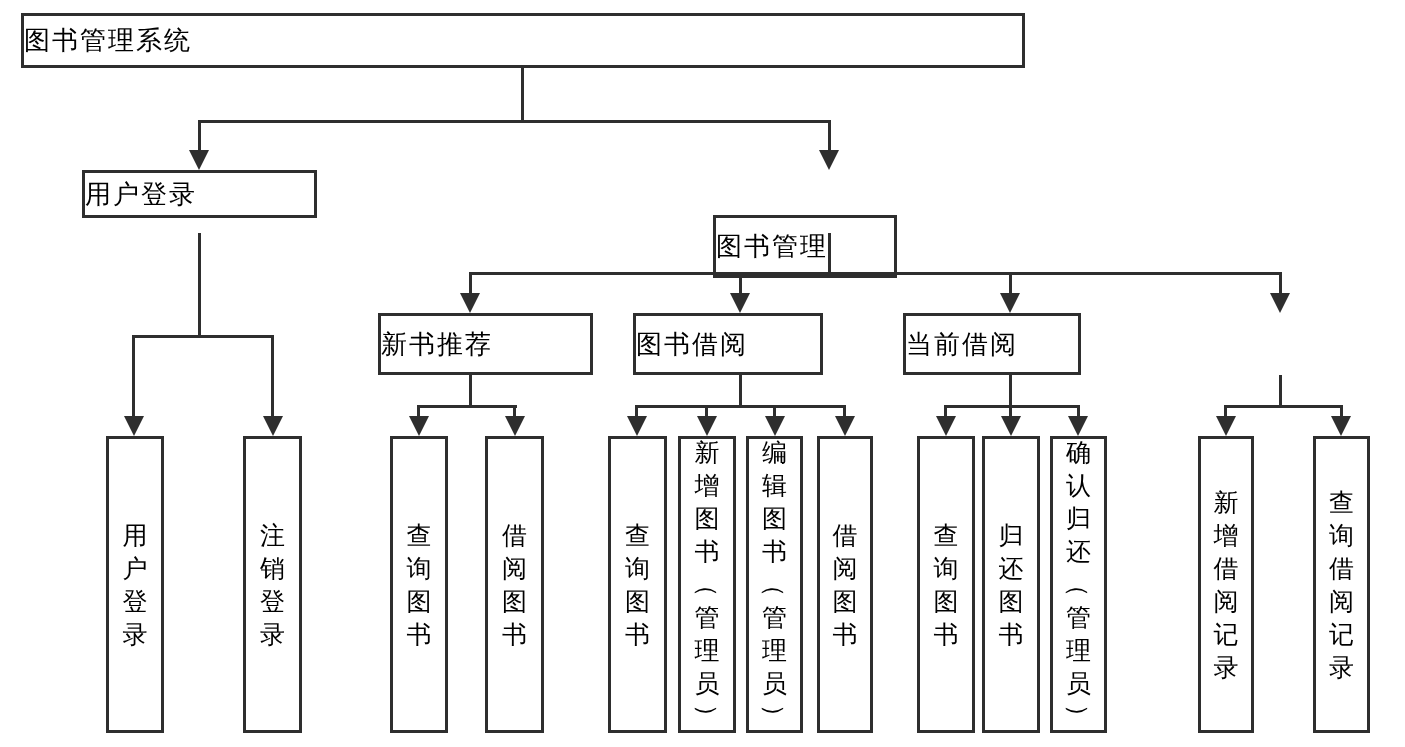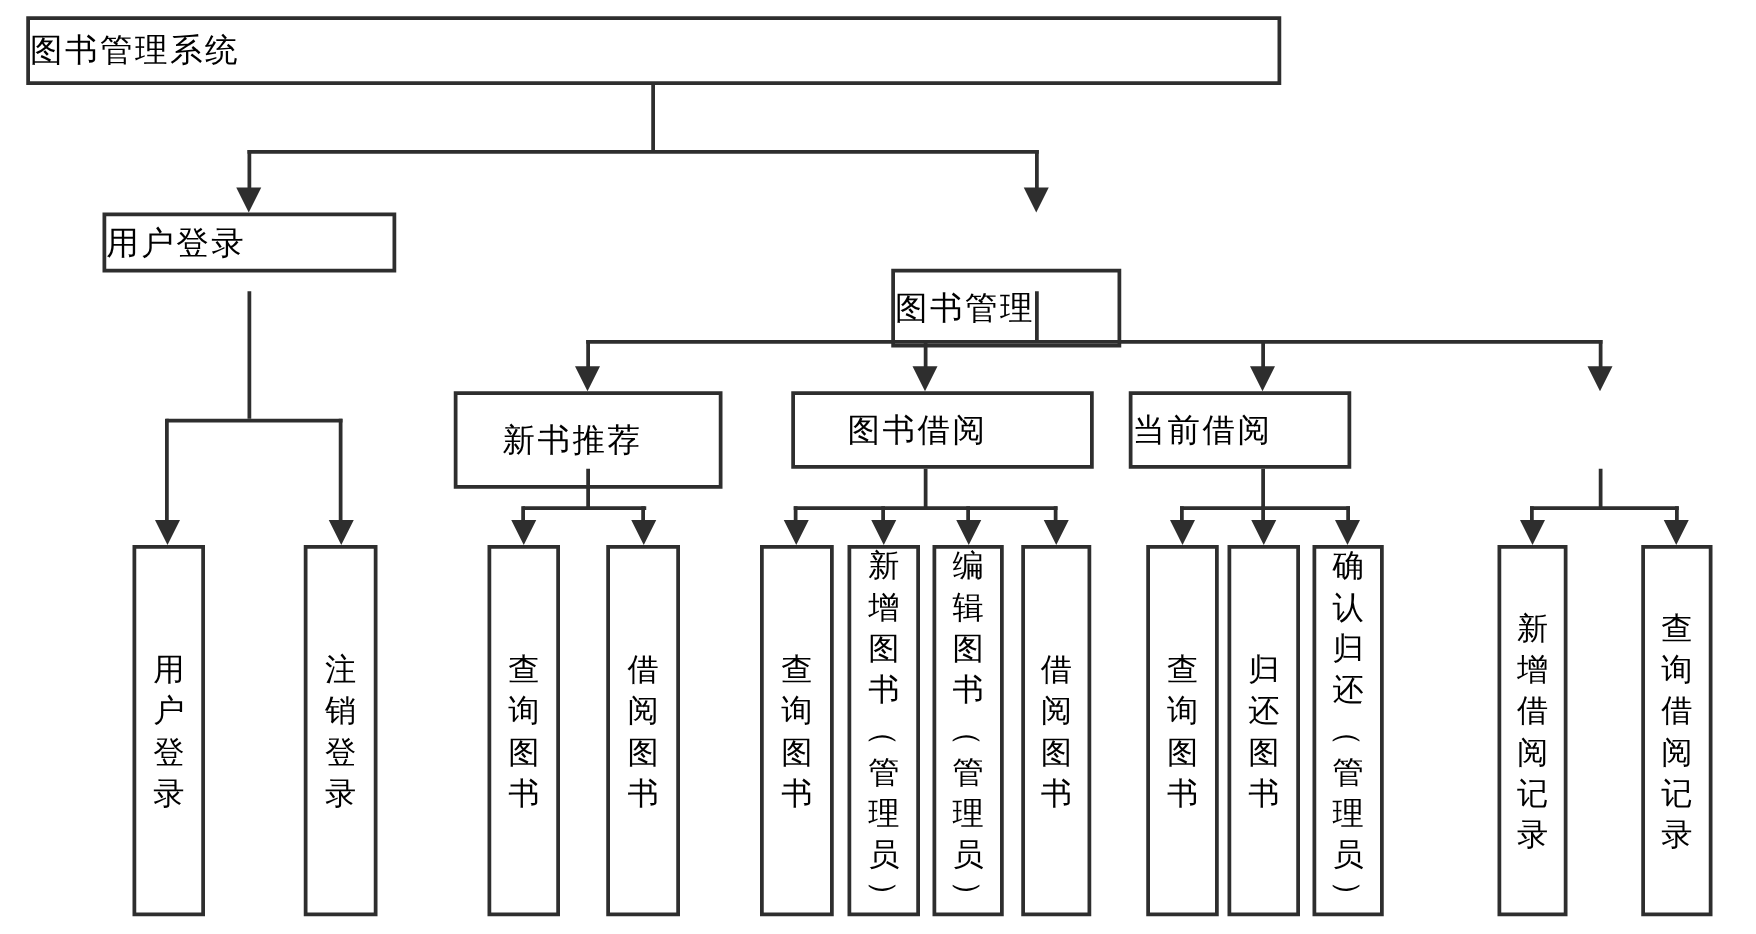--- a/index.html
+++ b/index.html
@@ -60,24 +60,24 @@
     <span>图书管理系统</span>
   </div>
 
   <div class="node hnode" style="left:82px; top:170px; width:235px; height:48px;">
     <span>用户登录</span>
   </div>
   <div class="node hnode" style="left:713px; top:170px; width:184px; height:63px;margin-top:45px;">
     <span>图书管理</span>
   </div>
 
-  <div class="node hnode" style="left:363px; top:313px; width:215px; height:78px;padding-left:36px;">
+  <div class="node hnode" style="left:378px; top:313px; width:215px; height:62px;">
     <span>新书推荐</span>
   </div>
-  <div class="node hnode" style="left:633px; top:313px; width:242px; height:62px;padding-left:42px;">
+  <div class="node hnode" style="left:633px; top:313px; width:190px; height:62px;">
     <span>图书借阅</span>
   </div>
   <div class="node hnode" style="left:903px; top:313px; width:178px; height:62px;">
     <span>当前借阅</span>
   </div>
 
   <div class="node vnode" style="left:106px; top:436px; width:58px; height:297px;">
     <div class="vtext">
         <span>用</span>
         <span>户</span>

